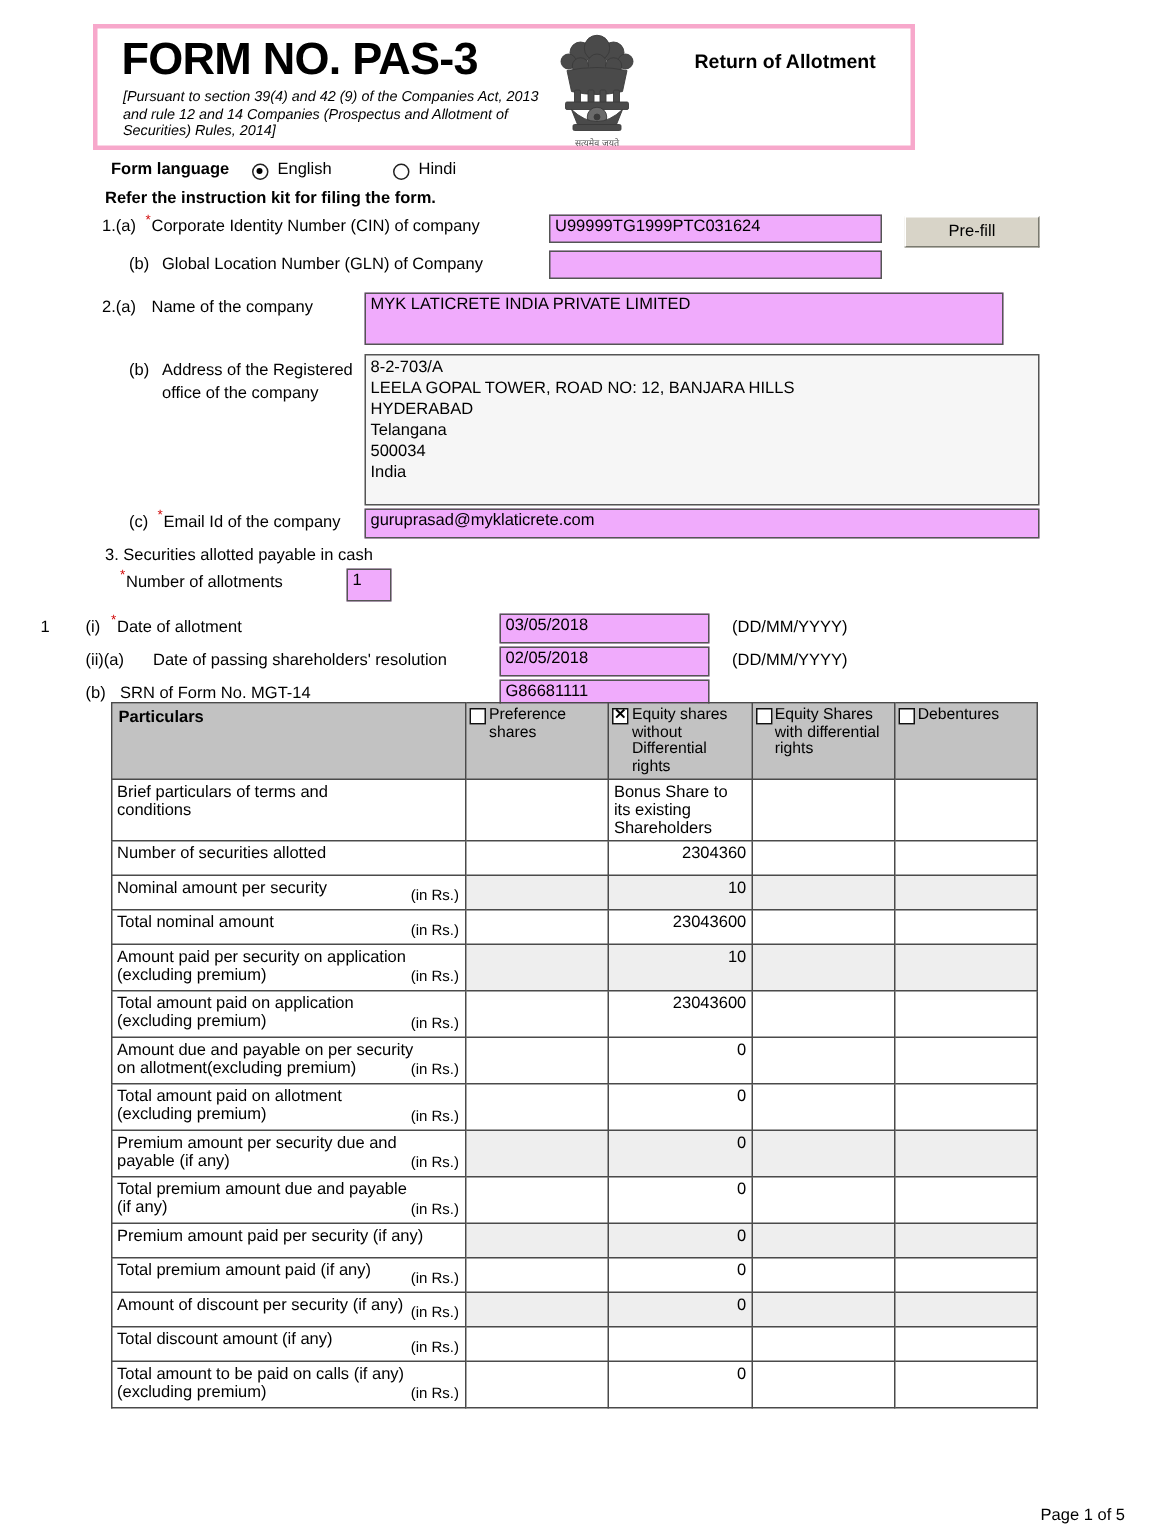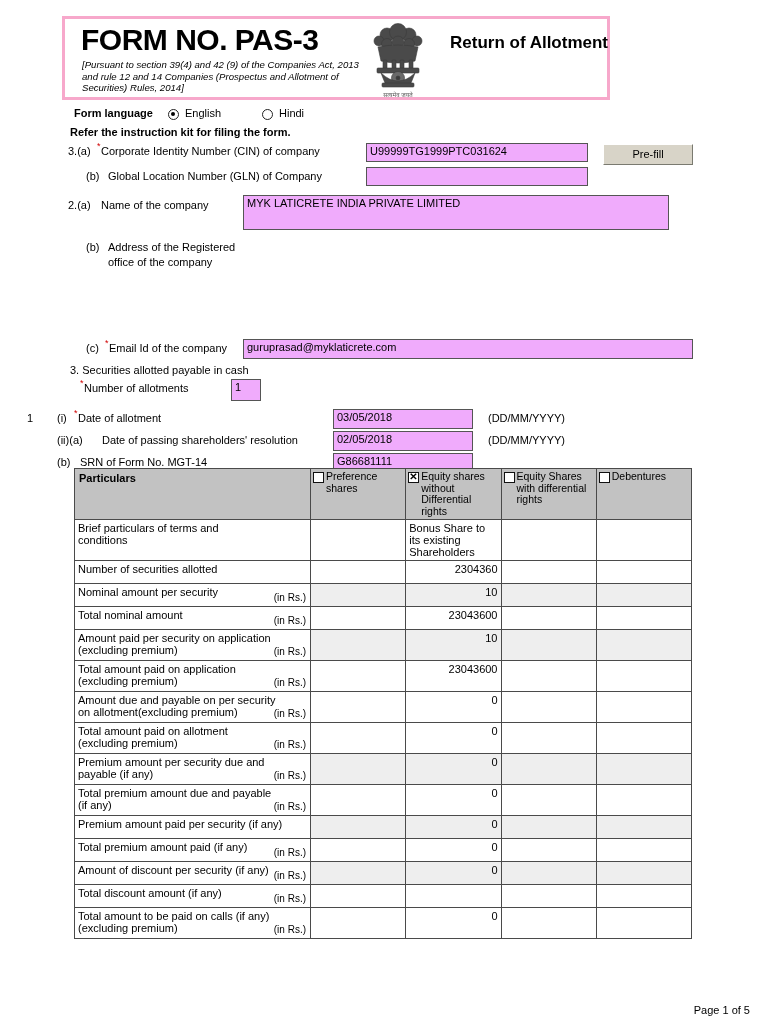--- a/index.html
+++ b/index.html
@@ -30,22 +30,22 @@
   }
   .form-sub{
     position:absolute;left:17px;top:40px;width:285px;
     font-size:9.6px;font-style:italic;line-height:11.6px;
   }
   .emblem{
     position:absolute;left:300px;top:2px;width:66px;height:80px;
   }
   .emblem svg{display:block;}
   .return-title{
-    position:absolute;left:385px;top:14px;
-    font-size:17px;font-weight:bold;white-space:nowrap;text-align:center;
+    position:absolute;left:398px;top:14px;
+    font-size:13px;font-weight:bold;white-space:nowrap;text-align:center;
   }
 
   
   .lbl{position:absolute;white-space:nowrap;}
   .bold{font-weight:bold;}
   .ast{color:#d00000;font-size:9px;vertical-align:super;line-height:0;}
   .fld{
     position:absolute;box-sizing:border-box;
     border:1px solid #555555;background:#f0abfc;
     font-family:"Liberation Sans", sans-serif;font-size:11px;
@@ -161,37 +161,43 @@
   </div>
 
   <div class="lbl bold" style="left:74px;top:107px;">Form language</div>
   <div class="radio on" style="left:168px;top:109px;"></div>
   <div class="lbl" style="left:185px;top:107px;">English</div>
   <div class="radio" style="left:262px;top:109px;"></div>
   <div class="lbl" style="left:279px;top:107px;">Hindi</div>
 
   <div class="lbl bold" style="left:70px;top:126px;">Refer the instruction kit for filing the form.</div>
 
-  <div class="lbl" style="left:68px;top:145px;">3.(a)</div>
+  <div class="lbl" style="left:68px;top:145px;">1.(a)</div>
   <span class="ast" style="position:absolute;left:97px;top:146px;">*</span>
   <div class="lbl" style="left:101px;top:145px;">Corporate Identity Number (CIN) of company</div>
   <div class="fld" style="left:366px;top:143px;width:222px;height:19px;">U99999TG1999PTC031624</div>
   <div class="btn" style="left:603px;top:144px;width:90px;height:21px;line-height:19px;">Pre-fill</div>
 
   <div class="lbl" style="left:86px;top:170px;">(b)</div>
   <div class="lbl" style="left:108px;top:170px;">Global Location Number (GLN) of Company</div>
   <div class="fld" style="left:366px;top:167px;width:222px;height:19px;"></div>
 
   <div class="lbl" style="left:68px;top:199px;">2.(a)</div>
   <div class="lbl" style="left:101px;top:199px;">Name of the company</div>
   <div class="fld" style="left:243px;top:195px;width:426px;height:35px;">MYK LATICRETE INDIA PRIVATE LIMITED</div>
 
   <div class="lbl" style="left:86px;top:241px;">(b)</div>
   <div class="lbl" style="left:108px;top:241px;">Address of the Registered</div>
   <div class="lbl" style="left:108px;top:256px;">office of the company</div>
+  <div class="fld multi" style="left:243px;top:236px;width:450px;height:101px;background:#f6f6f6;">8-2-703/A
+LEELA GOPAL TOWER, ROAD NO: 12, BANJARA HILLS
+HYDERABAD
+Telangana
+500034
+India</div>
 
   <div class="lbl" style="left:86px;top:342px;">(c)</div>
   <span class="ast" style="position:absolute;left:105px;top:343px;">*</span>
   <div class="lbl" style="left:109px;top:342px;">Email Id of the company</div>
   <div class="fld" style="left:243px;top:339px;width:450px;height:20px;">guruprasad@myklaticrete.com</div>
 
   <div class="lbl" style="left:70px;top:364px;">3. Securities allotted payable in cash</div>
   <span class="ast" style="position:absolute;left:80px;top:383px;">*</span>
   <div class="lbl" style="left:84px;top:382px;">Number of allotments</div>
   <div class="fld" style="left:231px;top:379px;width:30px;height:22px;">1</div>

